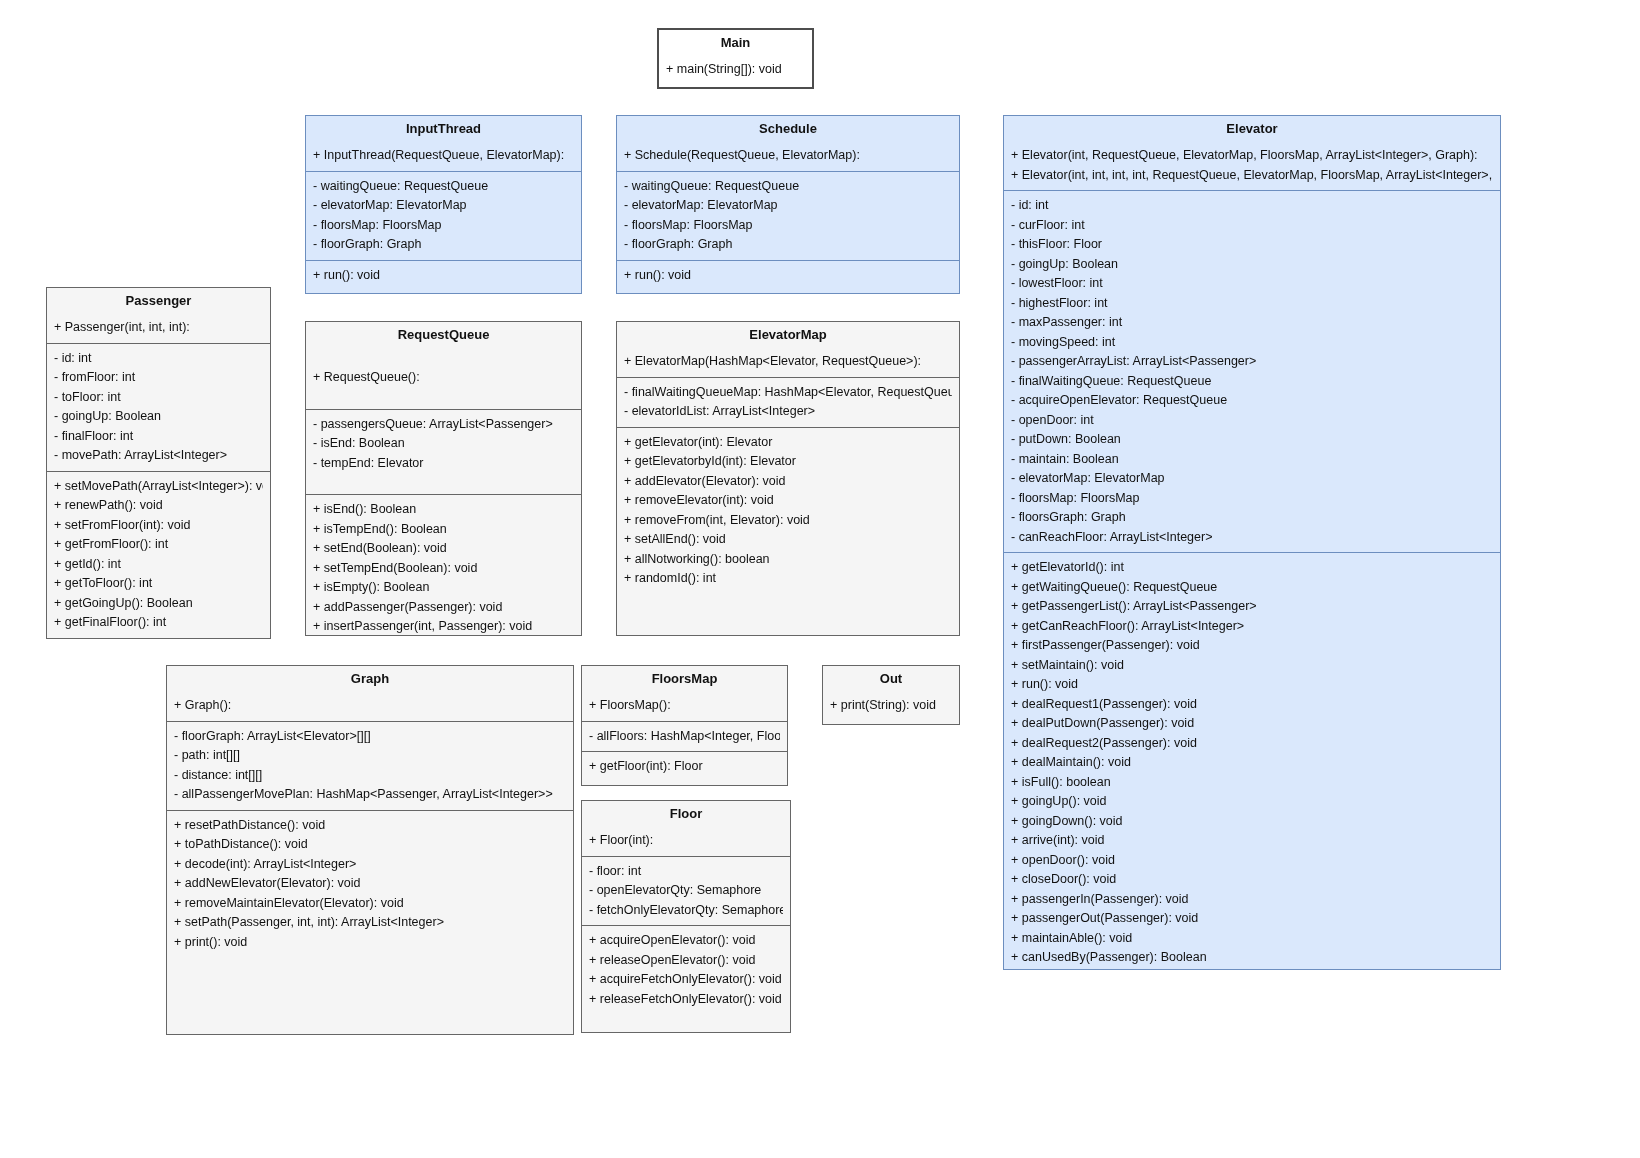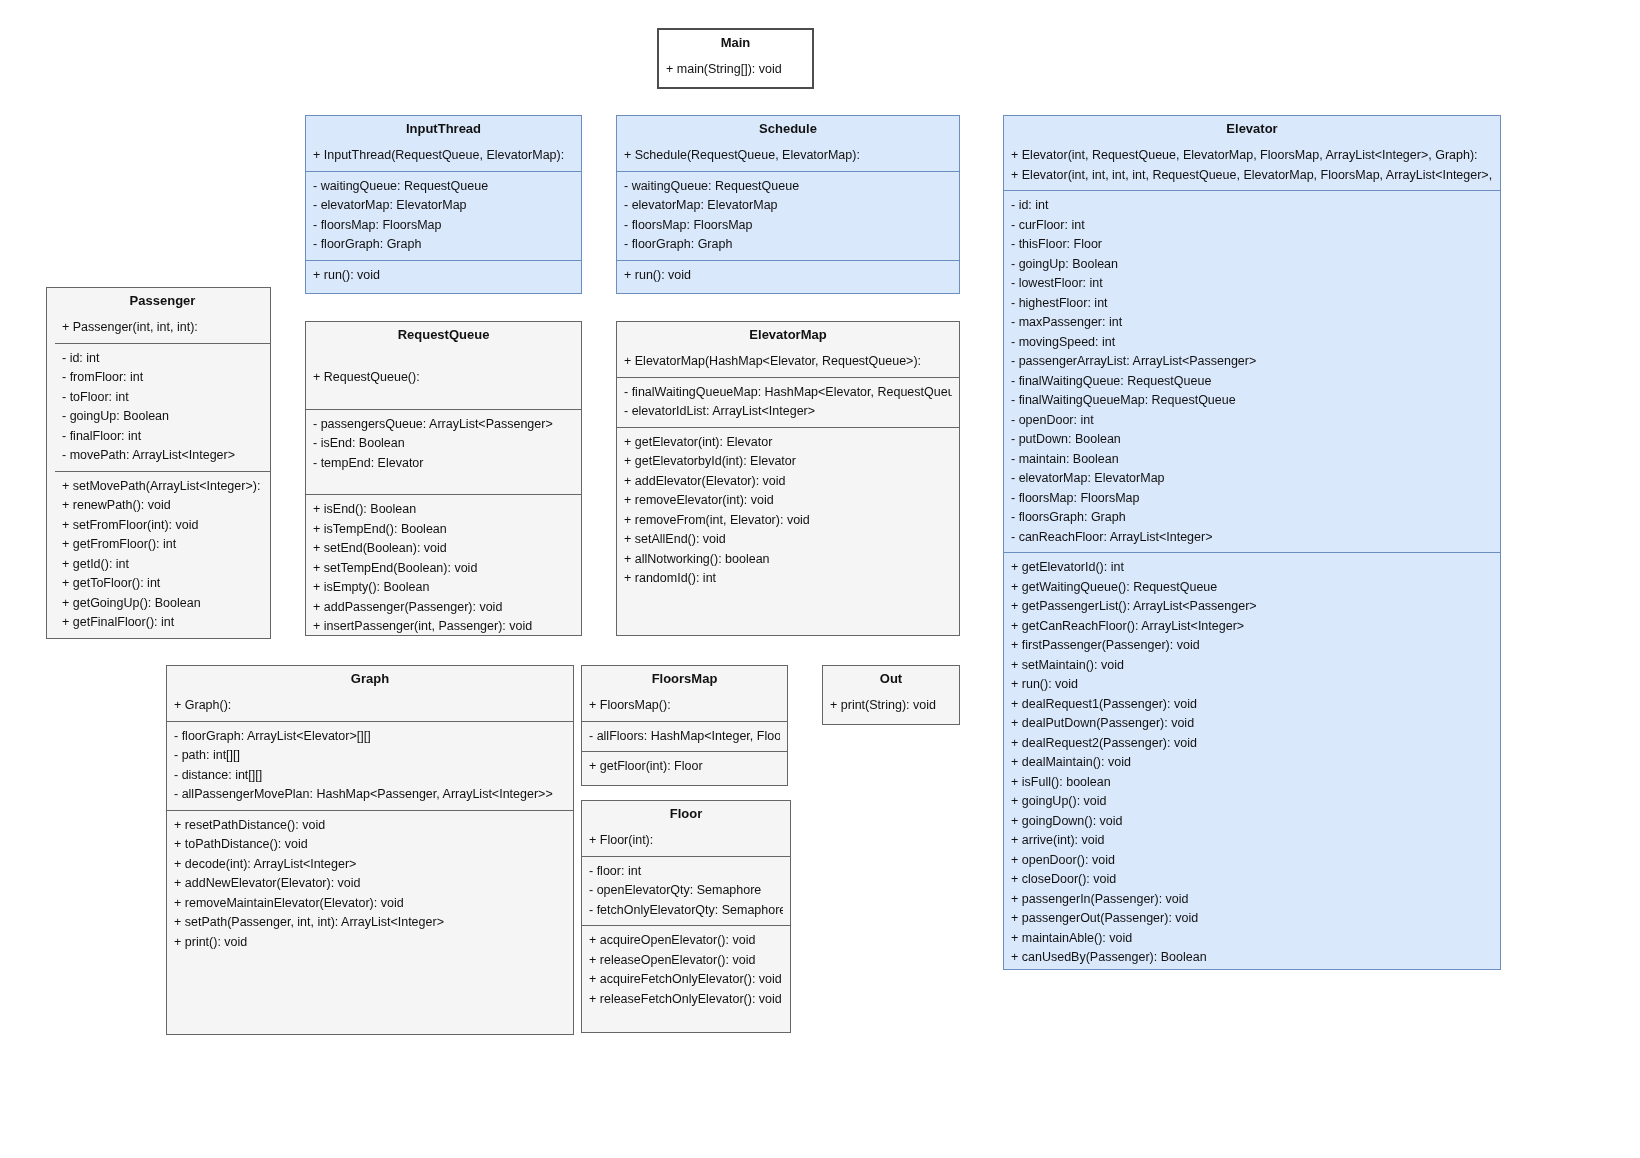--- a/index.html
+++ b/index.html
@@ -111,21 +111,21 @@
         <div class="uml-member">- id: int</div>
         <div class="uml-member">- curFloor: int</div>
         <div class="uml-member">- thisFloor: Floor</div>
         <div class="uml-member">- goingUp: Boolean</div>
         <div class="uml-member">- lowestFloor: int</div>
         <div class="uml-member">- highestFloor: int</div>
         <div class="uml-member">- maxPassenger: int</div>
         <div class="uml-member">- movingSpeed: int</div>
         <div class="uml-member">- passengerArrayList: ArrayList&lt;Passenger&gt;</div>
         <div class="uml-member">- finalWaitingQueue: RequestQueue</div>
-        <div class="uml-member">- finalWaitingQueueMap: RequestQueue</div>
+        <div class="uml-member">- acquireOpenElevator: RequestQueue</div>
         <div class="uml-member">- openDoor: int</div>
         <div class="uml-member">- putDown: Boolean</div>
         <div class="uml-member">- maintain: Boolean</div>
         <div class="uml-member">- elevatorMap: ElevatorMap</div>
         <div class="uml-member">- floorsMap: FloorsMap</div>
         <div class="uml-member">- floorsGraph: Graph</div>
         <div class="uml-member">- canReachFloor: ArrayList&lt;Integer&gt;</div>
       </div>
       <div class="uml-compartment bordered grow">
         <div class="uml-member">+ getElevatorId(): int</div>
@@ -144,21 +144,21 @@
         <div class="uml-member">+ goingDown(): void</div>
         <div class="uml-member">+ arrive(int): void</div>
         <div class="uml-member">+ openDoor(): void</div>
         <div class="uml-member">+ closeDoor(): void</div>
         <div class="uml-member">+ passengerIn(Passenger): void</div>
         <div class="uml-member">+ passengerOut(Passenger): void</div>
         <div class="uml-member">+ maintainAble(): void</div>
         <div class="uml-member">+ canUsedBy(Passenger): Boolean</div>
       </div>
     </div>
-    <div class="uml-class theme-gray" style="left: 46px; top: 287px; width: 225px; height: 352px; padding-left: 8px;">
+    <div class="uml-class theme-gray" style="left: 46px; top: 287px; width: 225px; height: 352px;">
       <div class="uml-title">Passenger</div>
       <div class="uml-compartment">
         <div class="uml-member">+ Passenger(int, int, int):</div>
       </div>
       <div class="uml-compartment bordered">
         <div class="uml-member">- id: int</div>
         <div class="uml-member">- fromFloor: int</div>
         <div class="uml-member">- toFloor: int</div>
         <div class="uml-member">- goingUp: Boolean</div>
         <div class="uml-member">- finalFloor: int</div>

